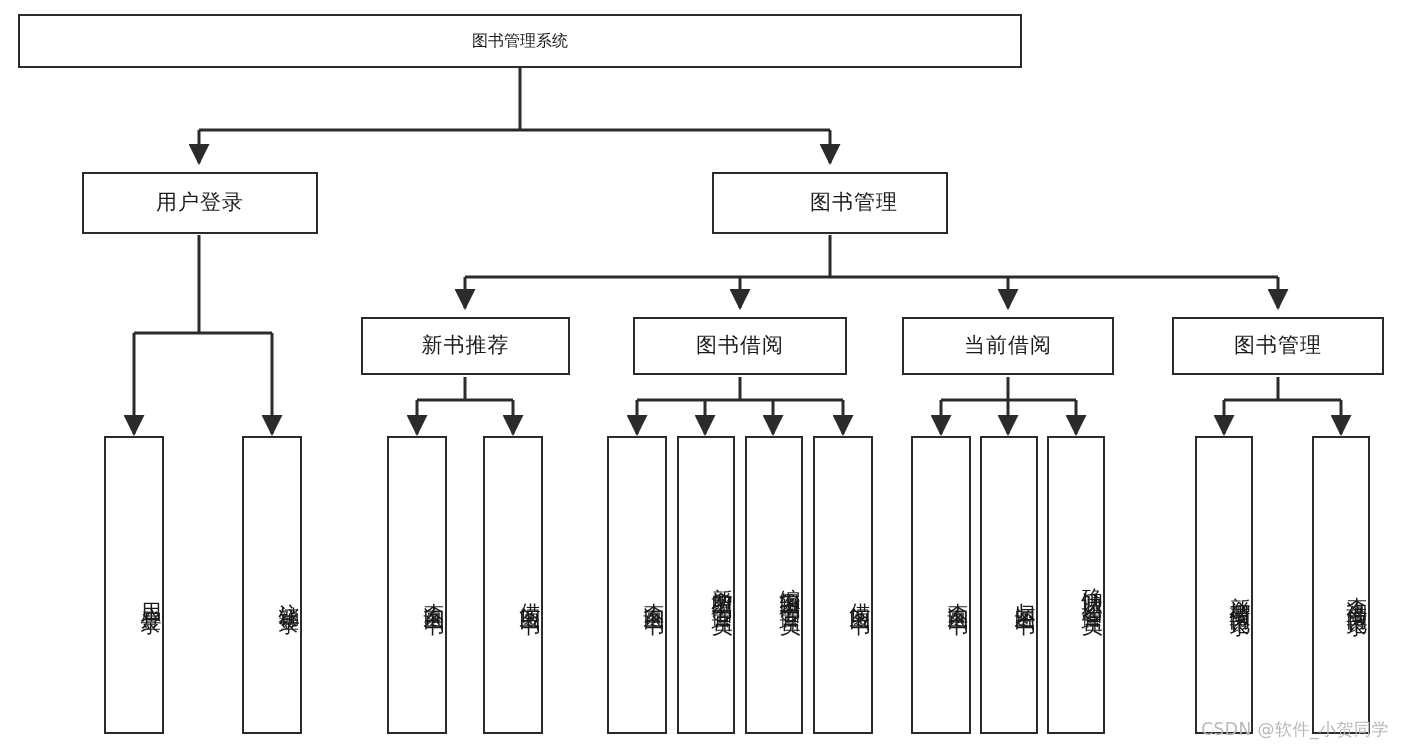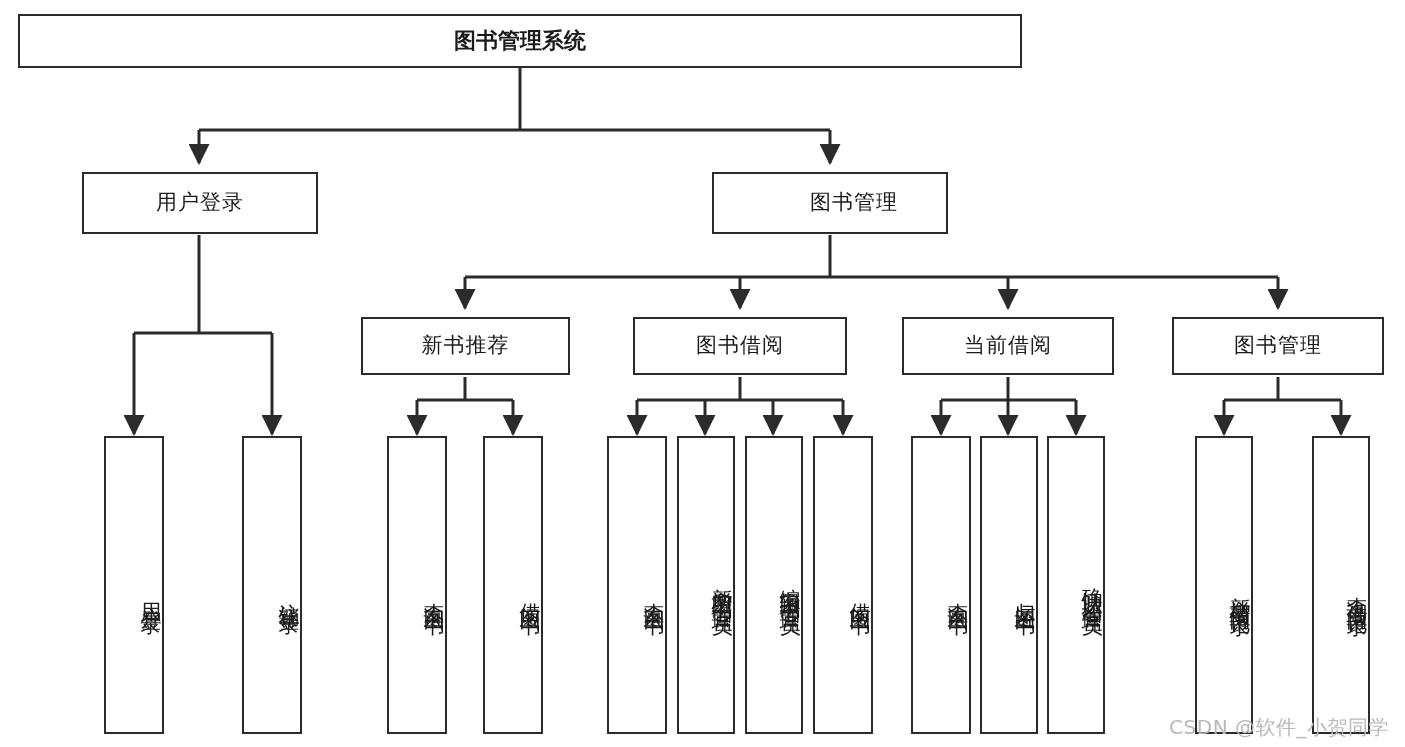--- a/index.html
+++ b/index.html
@@ -34,38 +34,37 @@
     align-items: center;
     justify-content: center;
     color: #1a1a1a;
   }
   .node.horiz {
     font-size: 21px;
     letter-spacing: 1px;
     line-height: 1.2;
   }
   .node.root {
-    font-size: 22px;
-    font-weight: bold;
+    font-size: 16px;
   }
   .node.vert {
     writing-mode: vertical-rl;
     text-orientation: upright;
     font-size: 21px;
     letter-spacing: 4px;
     padding-top: 18px;
     align-items: flex-start;
     justify-content: center;
     line-height: 1.05;
   }
   .watermark {
     position: absolute;
     right: 16px;
     bottom: 6px;
-    font-size: 20px;
+    font-size: 17px;
     color: #b8b8b8;
     letter-spacing: 0.5px;
     white-space: nowrap;
   }
 </style>
 </head>
 <body>
 
 <div id="canvas">
 

